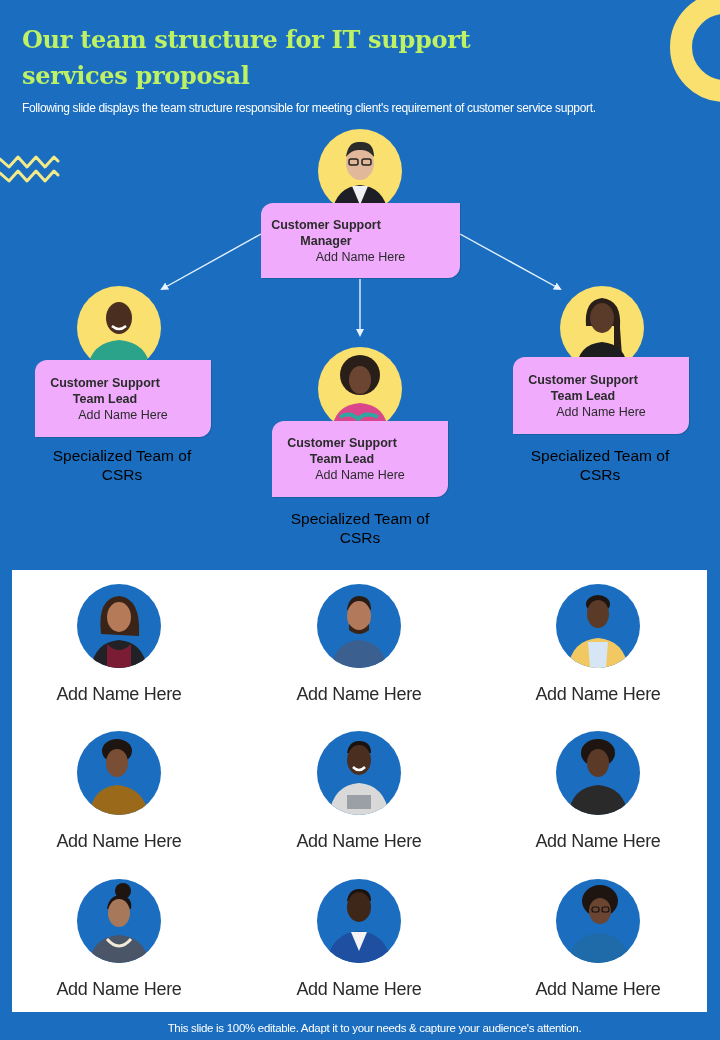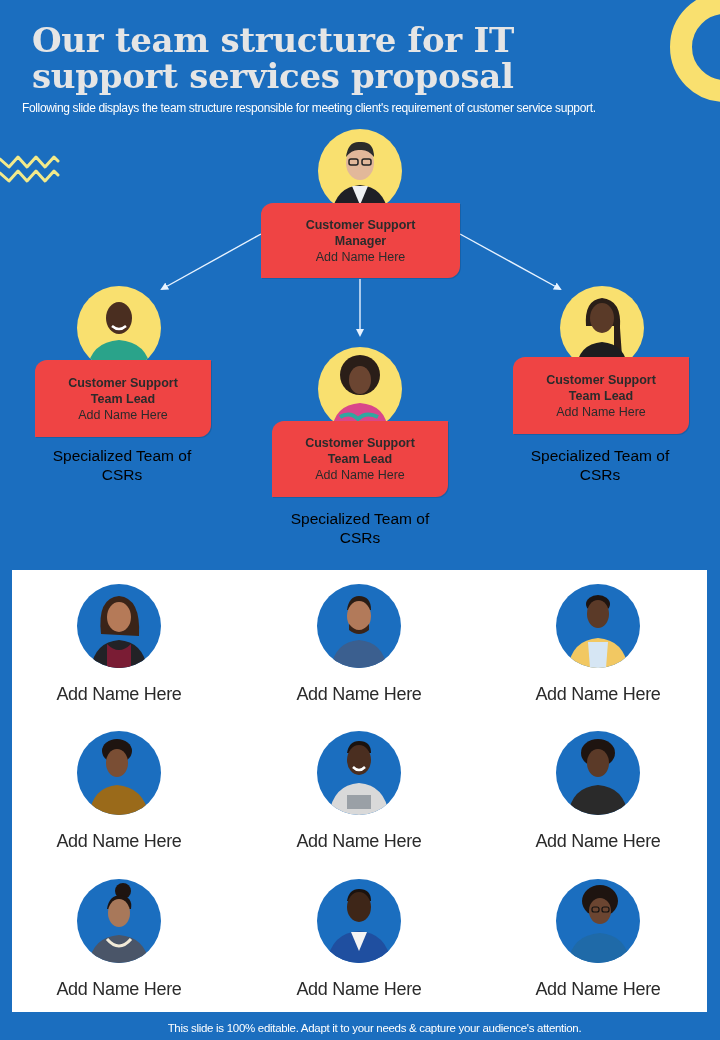--- a/index.html
+++ b/index.html
@@ -4,47 +4,47 @@
   <style>
     * { box-sizing: border-box; margin: 0; padding: 0; }
     html, body { width: 720px; height: 1040px; overflow: hidden; }
     body {
       position: relative;
       background: #1b6ebf;
       font-family: "Liberation Sans", sans-serif;
       color: #ffffff;
     }
     .title {
-      position: absolute; left: 32px; top: 22px; width: 560px;
+      position: absolute; left: 22px; top: 22px; width: 560px;
       font-family: "DejaVu Serif", "Liberation Serif", serif;
-      font-weight: bold; font-size: 34px; line-height: 36px;
-      letter-spacing: -0.3px; color: #e5e5e5;
+      font-weight: bold; font-size: 24px; line-height: 36px;
+      letter-spacing: -0.3px; color: #bef264;
     }
     .subtitle {
       position: absolute; left: 22px; top: 101px; width: 660px;
       font-size: 12px; letter-spacing: -0.35px; color: #ffffff;
       white-space: nowrap;
     }
     .ring {
       position: absolute; left: 670px; top: -8px; width: 110px; height: 110px;
       border-radius: 50%; border: 22px solid #f9e06f;
     }
     .zigzag { position: absolute; left: 0; top: 153px; width: 60px; height: 36px; }
 
     .connectors { position: absolute; left: 0; top: 0; width: 720px; height: 560px; pointer-events: none; }
 
     .node { position: absolute; }
     .node .photo {
       position: absolute; border-radius: 50%; background: #f9e06f; overflow: hidden;
     }
     .card {
-      position: absolute; background: #ef4444;
+      position: absolute; background: #f0abfc;
       border-radius: 12px 0 12px 0;
       color: #2b2b2b; text-align: center;
-      display: flex; flex-direction: column; justify-content: center; align-items: center;
+      display: flex; flex-direction: column; justify-content: center; 
       box-shadow: 1px 1px 0 rgba(0,0,0,0.12);
     }
     .card .role { font-weight: bold; font-size: 12.5px; line-height: 16px; color: #2b2b2b; }
     .card .name { font-size: 12.5px; line-height: 16px; color: #2b2b2b; }
     .team-caption {
       position: absolute; text-align: center; color: #000000;
       font-size: 15.5px; line-height: 19px; width: 180px;
     }
 
     .panel {

